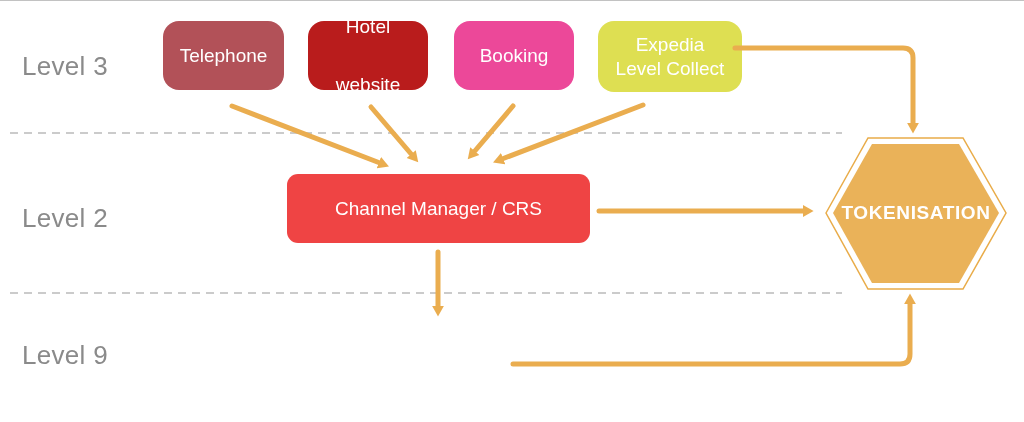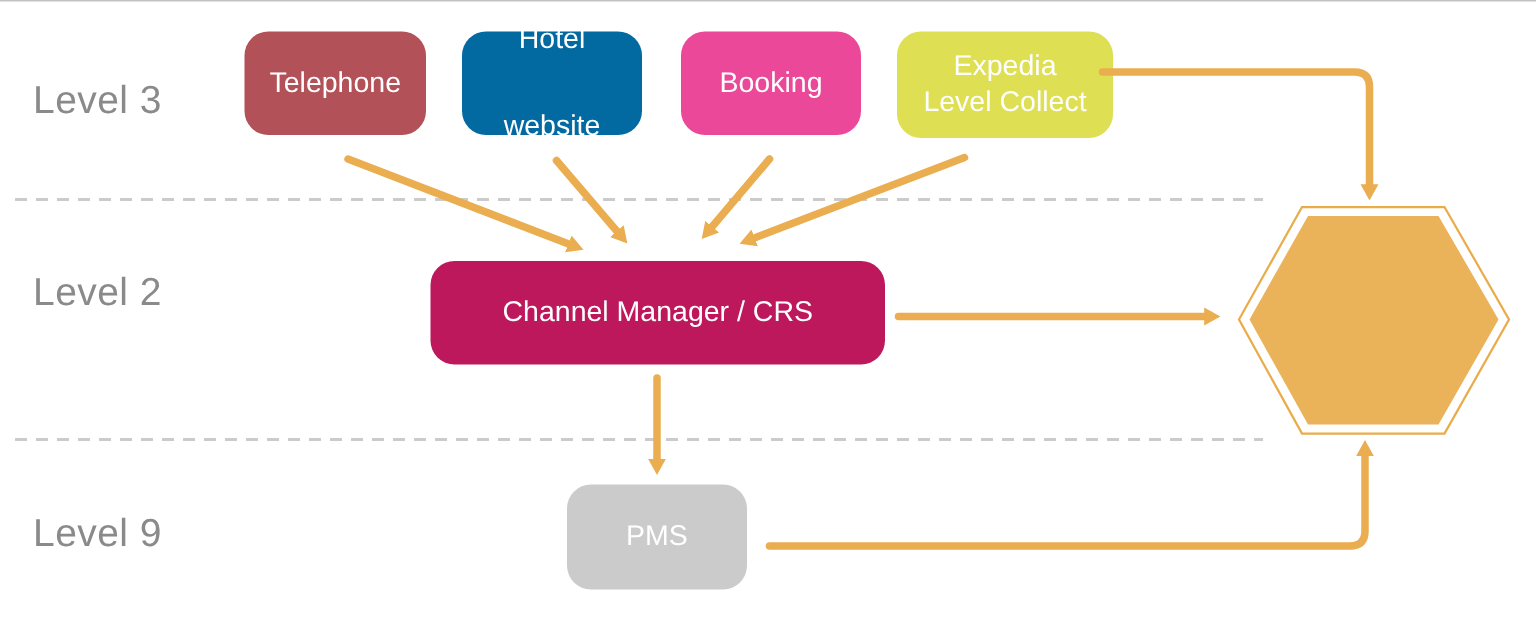--- a/index.html
+++ b/index.html
@@ -18,21 +18,21 @@
   .level-label {
     position: absolute;
     left: 22px;
     font-size: 26px;
     font-weight: 400;
     color: #8A8A8A;
     line-height: 28px;
     letter-spacing: 0.3px;
   }
   .lv3 { top: 52px; }
-  .lv2 { top: 180px; }
+  .lv2 { top: 204px; }
   .lv1 { top: 341px; }
   .dash {
     position: absolute;
     left: 10px;
     width: 832px;
     height: 2px;
     background: repeating-linear-gradient(90deg, #CBCBCB 0 8px, transparent 8px 14px);
   }
   .d1 { top: 132px; }
   .d2 { top: 292px; }
@@ -95,40 +95,37 @@
   <div class="level-label lv2">Level 2</div>
   <div class="level-label lv1">Level 9</div>
 
   <div class="dash d1"></div>
   <div class="dash d2"></div>
 
   <div class="box b-telephone" style="background-color: rgb(178, 81, 88);">
     <span>Telephone</span>
     <span></span>
   </div>
-  <div class="box b-website" style="background-color: #0369a1; gap: 34px;">
+  <div class="box b-website" style="background-color: #b91c1c; gap: 34px;">
     <span>Hotel</span>
     <span>website</span>
   </div>
   <div class="box b-booking" style="background-color: #ec4899;">
     <span>Booking</span>
     <span></span>
   </div>
   <div class="box b-expedia" style="background-color: rgb(222, 223, 82);">
     <span>Expedia</span>
     <span>Level Collect</span>
   </div>
 
-  <div class="box gray b-cm" style="background-color: #be185d;">
+  <div class="box gray b-cm" style="background-color: #ef4444; border-radius: 11px;">
     <span>Channel Manager / CRS</span>
   </div>
 
-  <div class="box gray b-pms" style="background-color: rgb(203, 203, 203);">
-    <span>PMS</span>
-  </div>
 
   <svg class="overlay" viewBox="0 0 1024 422" aria-hidden="true">
     <defs>
       <marker id="ah" viewBox="0 0 10 10" refX="1" refY="5" markerWidth="2.4" markerHeight="2.6" markerUnits="strokeWidth" orient="auto">
         <path class="ah-fill" d="M0,0 L9,5 L0,10 Z"></path>
       </marker>
     </defs>
 
     <path class="arrow" d="M232,106 L380,163" marker-end="url(#ah)"></path>
     <path class="arrow" d="M371,107 L412,155" marker-end="url(#ah)"></path>
@@ -136,14 +133,15 @@
     <path class="arrow" d="M643,105 L502,159" marker-end="url(#ah)"></path>
     <path class="arrow" d="M735,48 L903,48 Q913,48 913,58 L913,124" marker-end="url(#ah)"></path>
     <path class="arrow" d="M599,211 L804,211" marker-end="url(#ah)"></path>
     <path class="arrow" d="M438,252 L438,307" marker-end="url(#ah)"></path>
     <path class="arrow" d="M513,364 L900,364 Q910,364 910,354 L910,303" marker-end="url(#ah)"></path>
 
     <polygon class="hex-outer" points="826,213 868,138 963,138 1006,213 963,289 868,289" style="stroke: rgb(233, 172, 73);"></polygon>
     <polygon class="hex-inner" points="833,213 872,144 959,144 999,213 959,283 872,283" style="fill: rgb(234, 178, 89);"></polygon>
   </svg>
 
+  <div class="hex-label">TOKENISATION</div>
 
 </div>
 
 </body></html>

